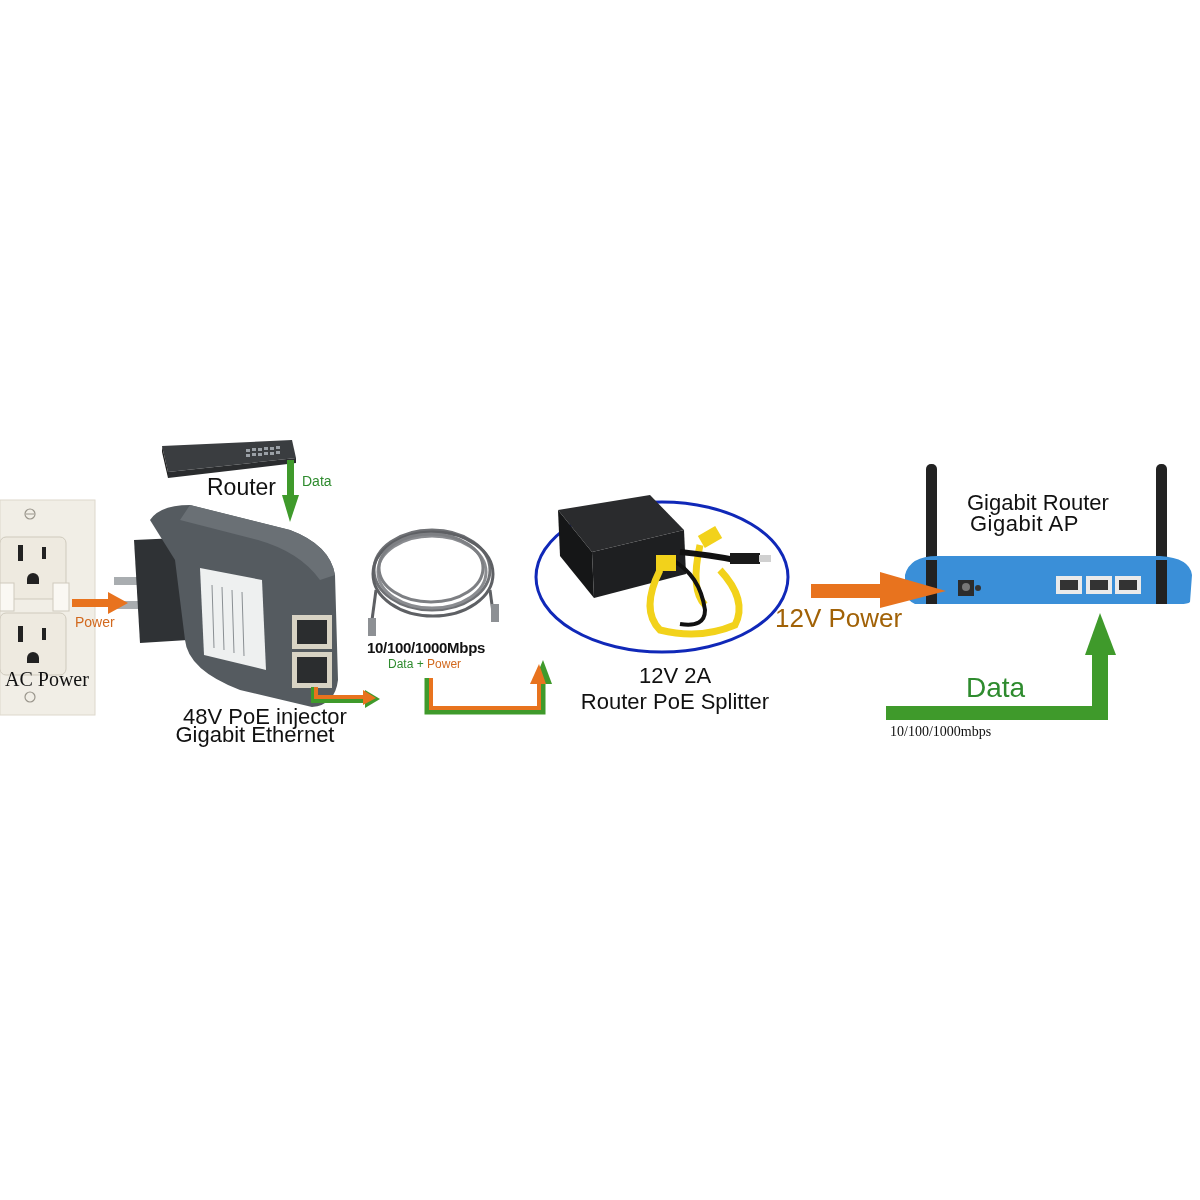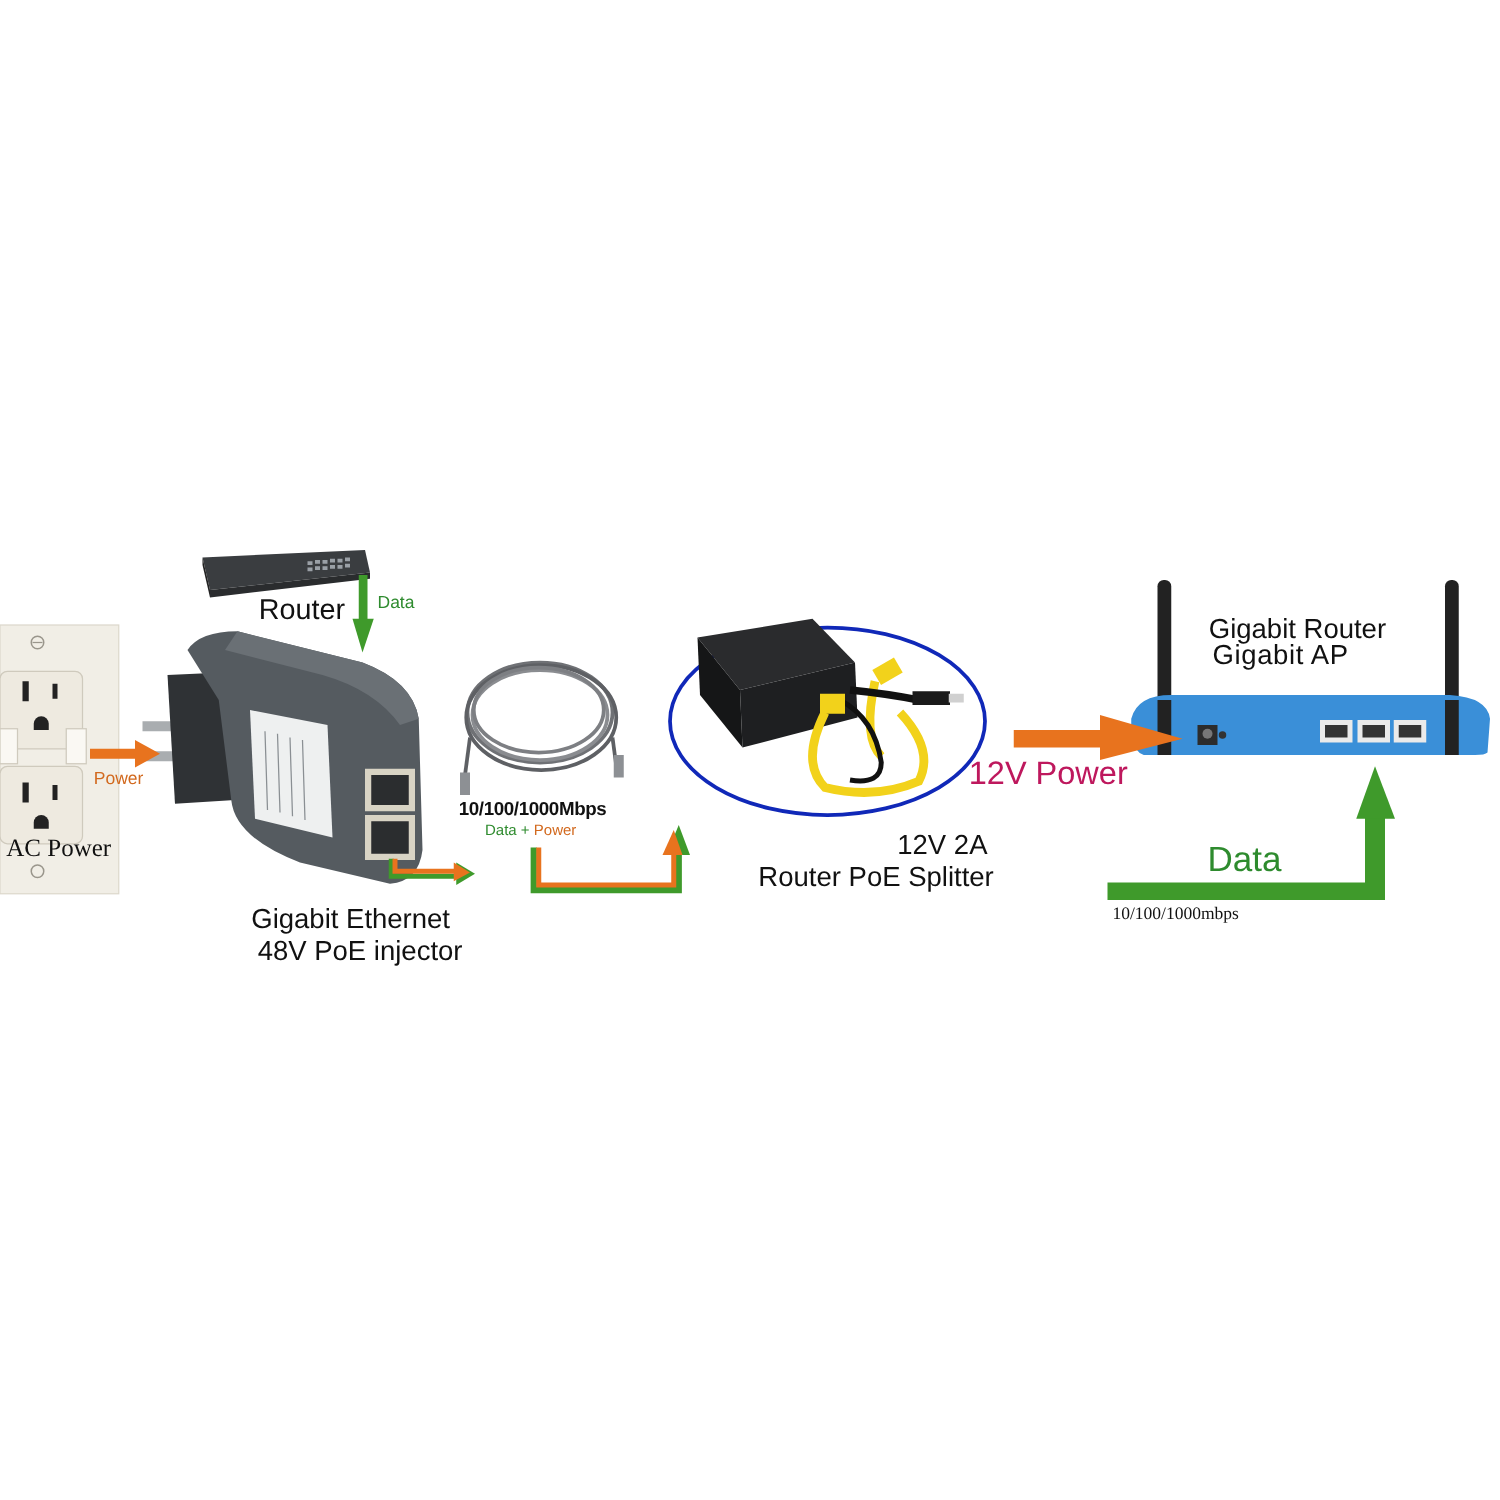--- a/index.html
+++ b/index.html
@@ -1,20 +1,20 @@
 <!DOCTYPE html>
 <html><head>
 <meta charset="utf-8">
 <style>
   html, body { margin: 0; padding: 0; background: #ffffff; }
   body { width: 1200px; height: 1200px; position: relative; overflow: hidden;
          font-family: "Liberation Sans", sans-serif; }
   .lbl { position: absolute; color: #111; white-space: nowrap; }
   .big { font-size: 22px; line-height: 26px; }
-  .center { text-align: right; }
+  .center { text-align: center; }
   svg { position: absolute; left: 0; top: 0; }
 </style>
 </head>
 <body>
 
 <svg width="1200" height="1200" viewBox="0 0 1200 1200">
 
   <g>
     <rect x="0" y="500" width="95" height="215" fill="#F1EEE6" stroke="#DDD8CC" stroke-width="1"></rect>
     <circle cx="30" cy="514" r="5" fill="none" stroke="#9a968c" stroke-width="1.2"></circle>
@@ -158,27 +158,27 @@
   </g>
 </svg>
 
 <div class="lbl big" style="left:5px; top:666px; font-size:20px;font-family:Liberation Serif, serif;">AC Power</div>
 <div class="lbl" style="left:75px; top:614px; font-size:14px; color:#D2691E;">Power</div>
 
 <div class="lbl" style="left:207px; top:476px; font-size:23px; line-height:22px;">Router</div>
 <div class="lbl" style="left:302px; top:473px; font-size:14px; color:#2E8B2E;">Data</div>
 
 <div class="lbl big center" style="left:150px; top:722px; width:210px;">Gigabit Ethernet</div>
-<div class="lbl big center" style="left:160px; top:748px; width:210px;">48V PoE injector</div>
+<div class="lbl big center" style="left:160px; top:704px; width:210px;">48V PoE injector</div>
 
 <div class="lbl" style="left:367px; top:639px; font-size:15px; font-weight:bold; letter-spacing:-0.3px;">10/100/1000Mbps</div>
 <div class="lbl" style="left:388px; top:657px; font-size:12px;"><span style="color:#2E8B2E;">Data</span><span style="color:#2E8B2E; white-space:pre;"> + </span><span style="color:#D2691E;">Power</span></div>
 
 <div class="lbl big center" style="left:560px; top:663px; width:230px;">12V 2A</div>
 <div class="lbl big center" style="left:555px; top:689px; width:240px;">Router PoE Splitter</div>
 
-<div class="lbl" style="left:775px; top:603px; font-size:26px; color:#be185d;">12V Power</div>
+<div class="lbl" style="left:775px; top:603px; font-size:26px; color:#a16207;">12V Power</div>
 
 <div class="lbl big" style="left:967px; top:472px;margin-top:18px;">Gigabit Router</div>
 <div class="lbl big" style="left:970px; top:511px; letter-spacing:0.5px;">Gigabit AP</div>
 
 <div class="lbl" style="left:966px; top:672px; font-size:28px; color:#2E8B2E;">Data</div>
 <div class="lbl" style="left:890px; top:724px; font-size:14px; font-family:'Liberation Serif', serif;">10/100/1000mbps</div>
 
 </body></html>

